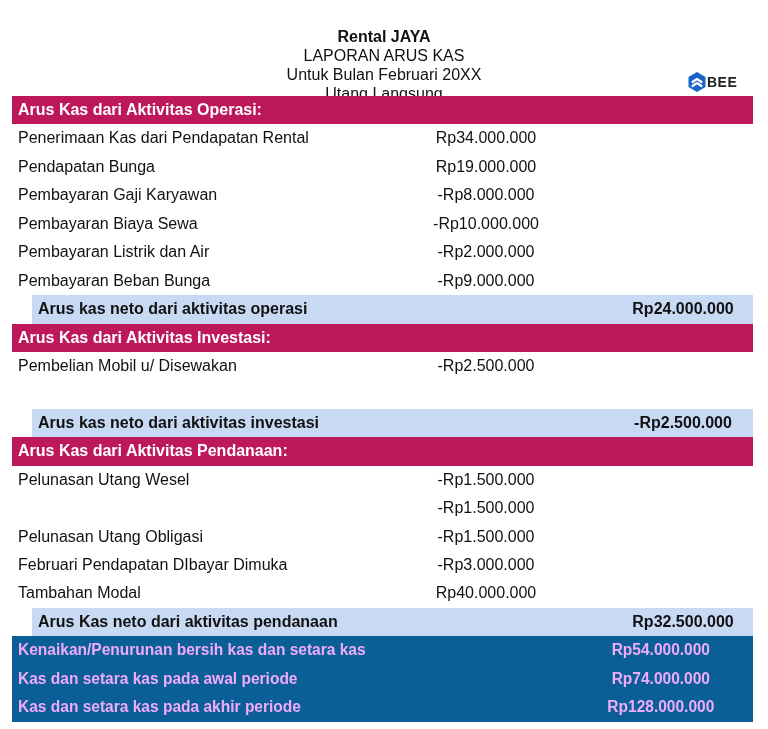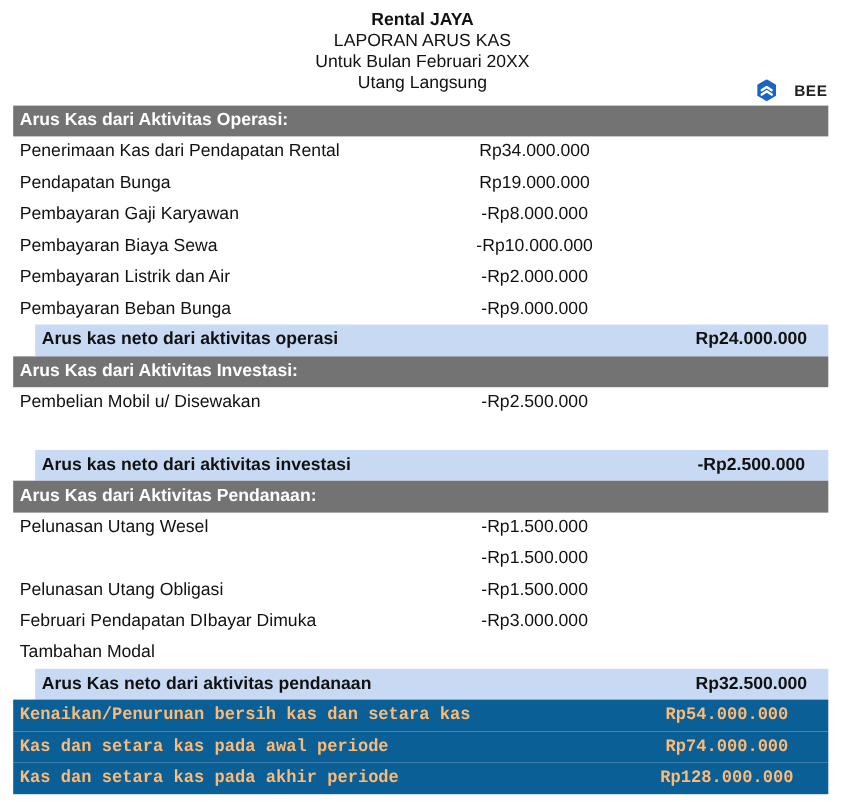--- a/index.html
+++ b/index.html
@@ -1,31 +1,31 @@
 <!DOCTYPE html>
 <html><head>
 <meta charset="utf-8">
 <style>
   html, body { margin: 0; padding: 0; background: #ffffff; }
   body { width: 768px; height: 729px; position: relative; overflow: hidden;
          font-family: "Liberation Sans", sans-serif; color: #111; }
-  .header { position: absolute; top: 9px; left: 0; width: 768px; text-align: center; }
+  .header { position: absolute; top: 27px; left: 0; width: 768px; text-align: center; }
   .header div { font-size: 16px; line-height: 19px; }
   .header .company { font-weight: bold; }
-  .logo { position: absolute; left: 688px; top: 72px; display: flex; align-items: center; gap: 16px; }
+  .logo { position: absolute; left: 688px; top: 72px; display: flex; align-items: center; gap: 1px; }
   .logo svg { width: 18px; height: 20px; }
   .logo span { font-weight: bold; font-size: 14px; color: #222; letter-spacing: 0.5px; }
   .table { position: absolute; left: 12px; top: 96px; width: 741px; }
   .row { position: relative; height: 28.45px; font-size: 16px; line-height: 28.45px; }
   .row .label { position: absolute; left: 6px; white-space: nowrap; }
   .row .amt { position: absolute; left: 400px; width: 148px; text-align: center; white-space: nowrap; }
   .row .total { position: absolute; left: 578px; width: 146px; text-align: center; white-space: nowrap; }
-  .row.section { background: #737373; color: #fff; font-weight: bold; }
+  .row.section { background: #be185d; color: #fff; font-weight: bold; }
   .row.subtotal { background: #c8daf3; font-weight: bold; color: #111; margin-left: 20px; }
-  .row.summary { background: #0a5f96; color: #fdba74; font-weight: bold; font-family: Liberation Mono, monospace; }
+  .row.summary { background: #0a5f96; color: #f0abfc; font-weight: bold; }
   .row.summary .label, .row.summary .total { transform: scaleX(0.97); transform-origin: left center; }
 </style>
 </head>
 <body>
 
 <div class="header">
   <div class="company">Rental JAYA</div>
   <div>LAPORAN ARUS KAS</div>
   <div>Untuk Bulan Februari 20XX</div>
   <div>Utang Langsung</div>
@@ -101,20 +101,21 @@
   <div class="row">
     <span class="label">Pelunasan Utang Obligasi</span>
     <span class="amt">-Rp1.500.000</span>
   </div>
   <div class="row">
     <span class="label">Februari Pendapatan DIbayar Dimuka</span>
     <span class="amt">-Rp3.000.000</span>
   </div>
   <div class="row">
     <span class="label">Tambahan Modal</span>
+    <span class="amt">Rp40.000.000</span>
   </div>
   <div class="row subtotal">
     <span class="label">Arus Kas neto dari aktivitas pendanaan</span>
     <span class="total">Rp32.500.000</span>
   </div>
 
   <div class="row summary">
     <span class="label">Kenaikan/Penurunan bersih kas dan setara kas</span>
     <span class="total">Rp54.000.000</span>
   </div>

